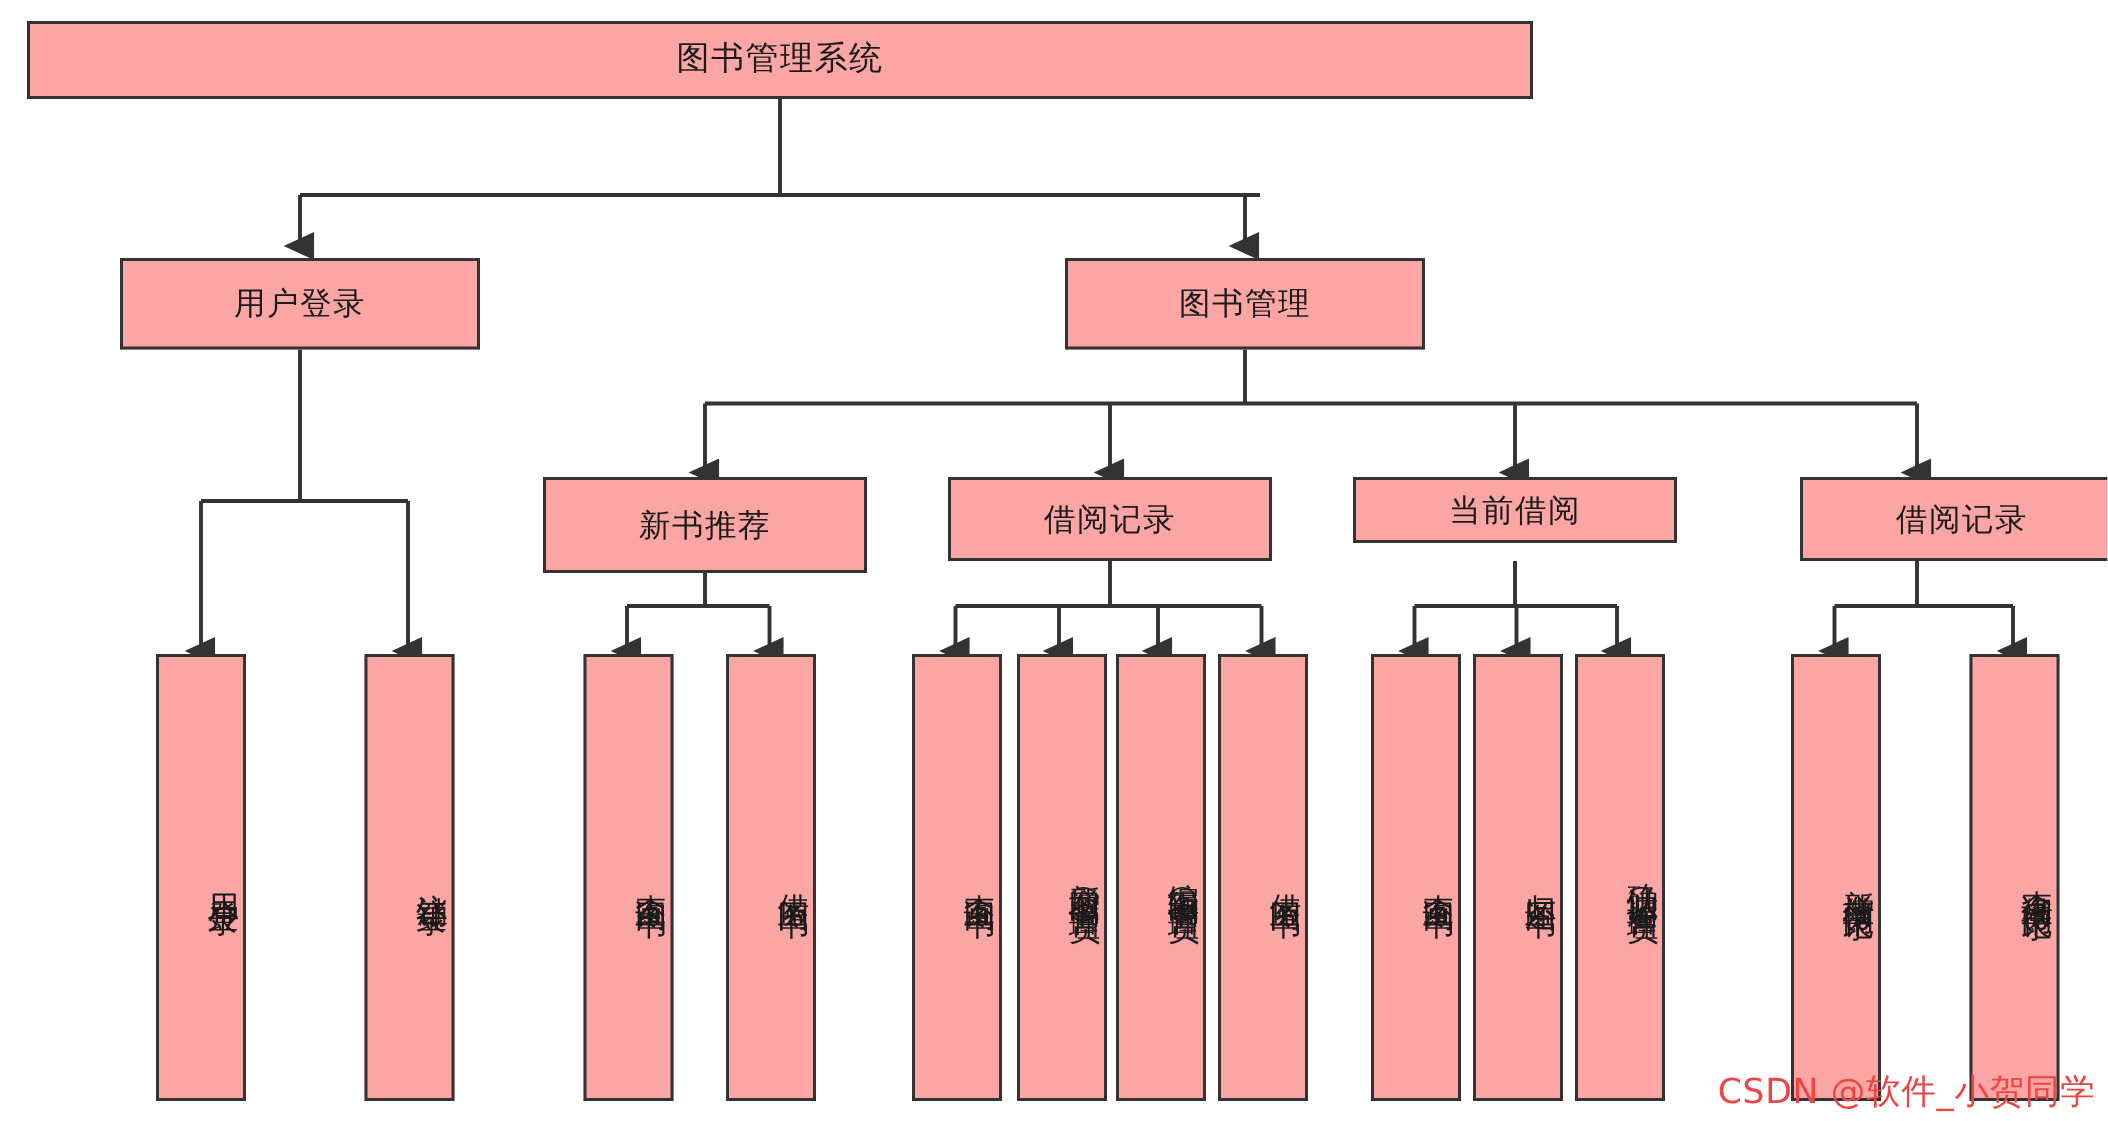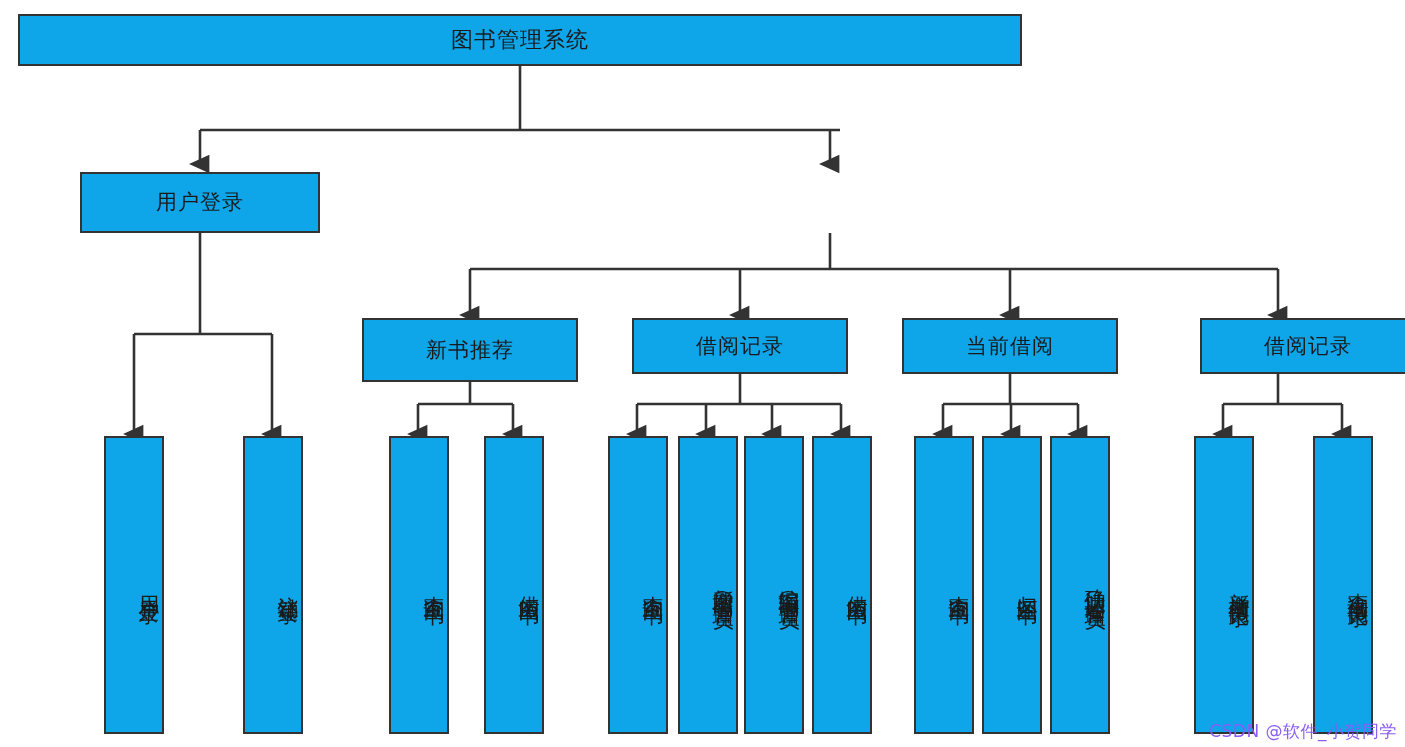--- a/index.html
+++ b/index.html
@@ -23,21 +23,21 @@
     left: 0;
     top: 0;
     width: 1405px;
     height: 747px;
     pointer-events: none;
   }
   .node {
     position: absolute;
     box-sizing: border-box;
     border: 2px solid #333333;
-    background: #0ea5e9;
+    background: #fca5a5;
     display: flex;
     align-items: center;
     justify-content: center;
     color: #1a1a1a;
     line-height: 1.24;
     text-align: center;
   }
   .node.h {
     font-size: 21px;
     letter-spacing: 1px;
@@ -63,22 +63,22 @@
     left: 18px;
     top: 14px;
     width: 1004px;
     height: 52px;
     font-size: 22px;
   }
   #watermark {
     position: absolute;
     right: 8px;
     bottom: 4px;
-    font-size: 17px;
-    color: #8b5cf6;
+    font-size: 23px;
+    color: #ef4444;
     letter-spacing: 0.5px;
     white-space: nowrap;
     user-select: none;
   }
 </style>
 </head>
 <body>
 
 <div id="diagram-root">
 
@@ -128,24 +128,25 @@
       <path d="M1278,374 L1278,404"></path>
       <path d="M1223,404 L1342,404"></path>
       <path d="M1223,404 L1223,434" marker-end="url(#arrowhead)"></path>
       <path d="M1342,404 L1342,434" marker-end="url(#arrowhead)"></path>
     </g>
   </svg>
 
   <div class="node h" id="root-node">图书管理系统</div>
 
   <div class="node h" style="left:80px; top:172px; width:240px; height:61px;">用户登录</div>
+  <div class="node h" style="left:710px; top:172px; width:240px; height:61px;">图书管理</div>
 
   <div class="node h" style="left:362px; top:318px; width:216px; height:64px;">新书推荐</div>
   <div class="node h" style="left:632px; top:318px; width:216px; height:56px;">借阅记录</div>
-  <div class="node h" style="left:902px; top:318px; width:216px; height:56px;">当前借阅</div>
+  <div class="node h" style="left:902px; top:318px; width:216px; height:44px;">当前借阅</div>
   <div class="node h" style="left:1200px; top:318px; width:216px; height:56px;">借阅记录</div>
 
   <div class="node v" style="left:104px; top:436px; width:60px; height:298px;">
     <span>用户登录</span>
   </div>
   <div class="node v" style="left:243px; top:436px; width:60px; height:298px;">
     <span>注销登录</span>
   </div>
 
   <div class="node v" style="left:389px; top:436px; width:60px; height:298px;">

